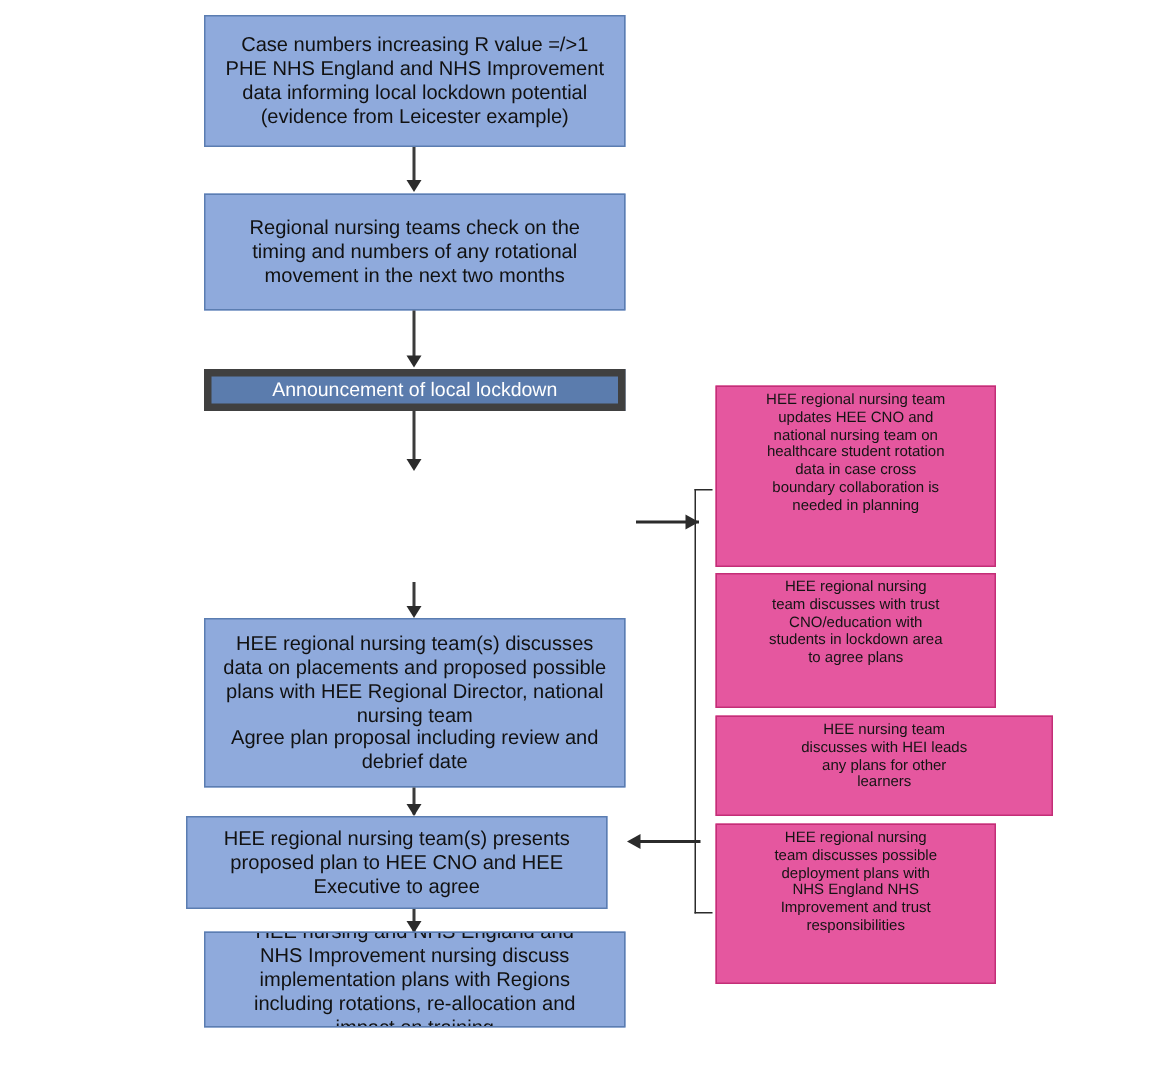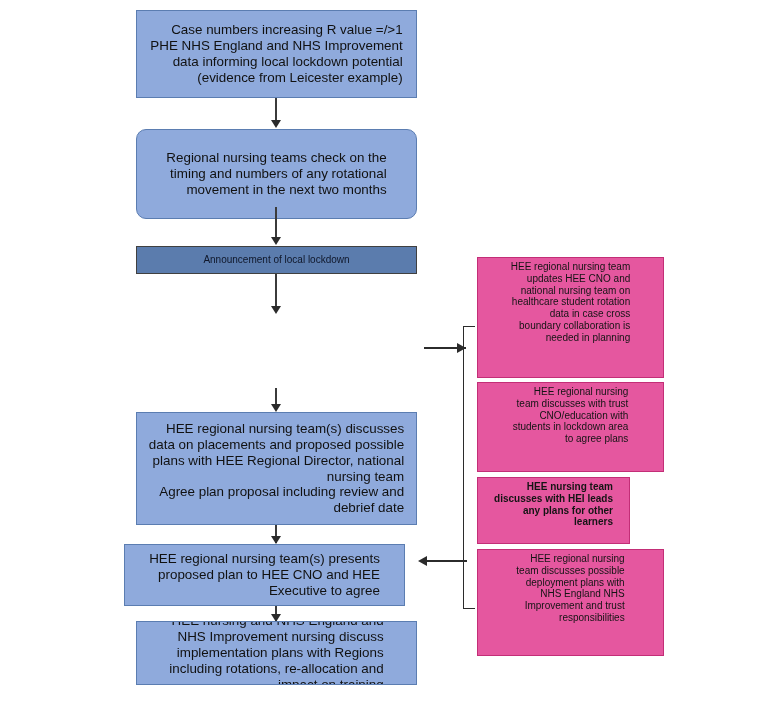--- a/index.html
+++ b/index.html
@@ -19,38 +19,38 @@
     height: 717px;
     background: #ffffff;
   }
 
   .node {
     position: absolute;
     box-sizing: border-box;
     display: flex;
     align-items: center;
     justify-content: center;
-    text-align: right;
+    text-align: center;
     line-height: 1.18;
     color: #111111;
     white-space: pre-line;
     overflow: hidden;
   }
 
   .blue {
     background: #8FAADC;
     border: 1px solid #5B7DB1;
     font-size: 13.4px;
   }
 
   .blue-dark {
     background: #5B7CAD;
-    border: 1px solid #404040;
-    font-size: 10px;
-    color: #0f172a;
+    border: 5px solid #404040;
+    font-size: 13px;
+    color: #ffffff;
   }
 
   .pink {
     background: #E5579F;
     border: 1px solid #C32E77;
     font-size: 10px;
     color: #141414;
     align-items: flex-start;
     padding-top: 3px;
   }
@@ -106,21 +106,21 @@
 <div id="canvas">
 
   <div class="node blue" style="left:136px; top:10px; width:281px; height:88px;">Case numbers increasing R value =/&gt;1
 PHE NHS England and NHS Improvement
 data informing local lockdown potential
 (evidence from Leicester example)</div>
 
   <div class="vline" style="left:275px; top:98px; height:26px;"></div>
   <div class="arrow-down" style="left:271px; top:120px;"></div>
 
-  <div class="node blue" style="left:136px; top:129px; width:281px; height:90px;border-radius:10px;">Regional nursing teams check on the
+  <div class="node blue" style="left:136px; top:129px; width:281px; height:78px;">Regional nursing teams check on the
 timing and numbers of any rotational
 movement in the next two months</div>
 
   <div class="vline" style="left:275px; top:207px; height:34px;"></div>
   <div class="arrow-down" style="left:271px; top:237px;"></div>
 
   <div class="node blue-dark" style="left:136px; top:246px; width:281px; height:28px;">Announcement of local lockdown</div>
 
   <div class="vline" style="left:275px; top:274px; height:38px;"></div>
   <div class="arrow-down" style="left:271px; top:306px;"></div>
@@ -167,21 +167,21 @@
 data in case cross
 boundary collaboration is
 needed in planning</div>
 
   <div class="node pink" style="left:477px; top:382px; width:187px; height:90px;">HEE regional nursing
 team discusses with trust
 CNO/education with
 students in lockdown area
 to agree plans</div>
 
-  <div class="node pink" style="left:477px; top:477px; width:153px; height:67px;font-weight:bold;">HEE nursing team
+  <div class="node pink" style="left:477px; top:477px; width:225px; height:67px;">HEE nursing team
 discusses with HEI leads
 any plans for other
 learners</div>
 
   <div class="node pink" style="left:477px; top:549px; width:187px; height:107px;">HEE regional nursing
 team discusses possible
 deployment plans with
 NHS England NHS
 Improvement and trust
 responsibilities</div>

